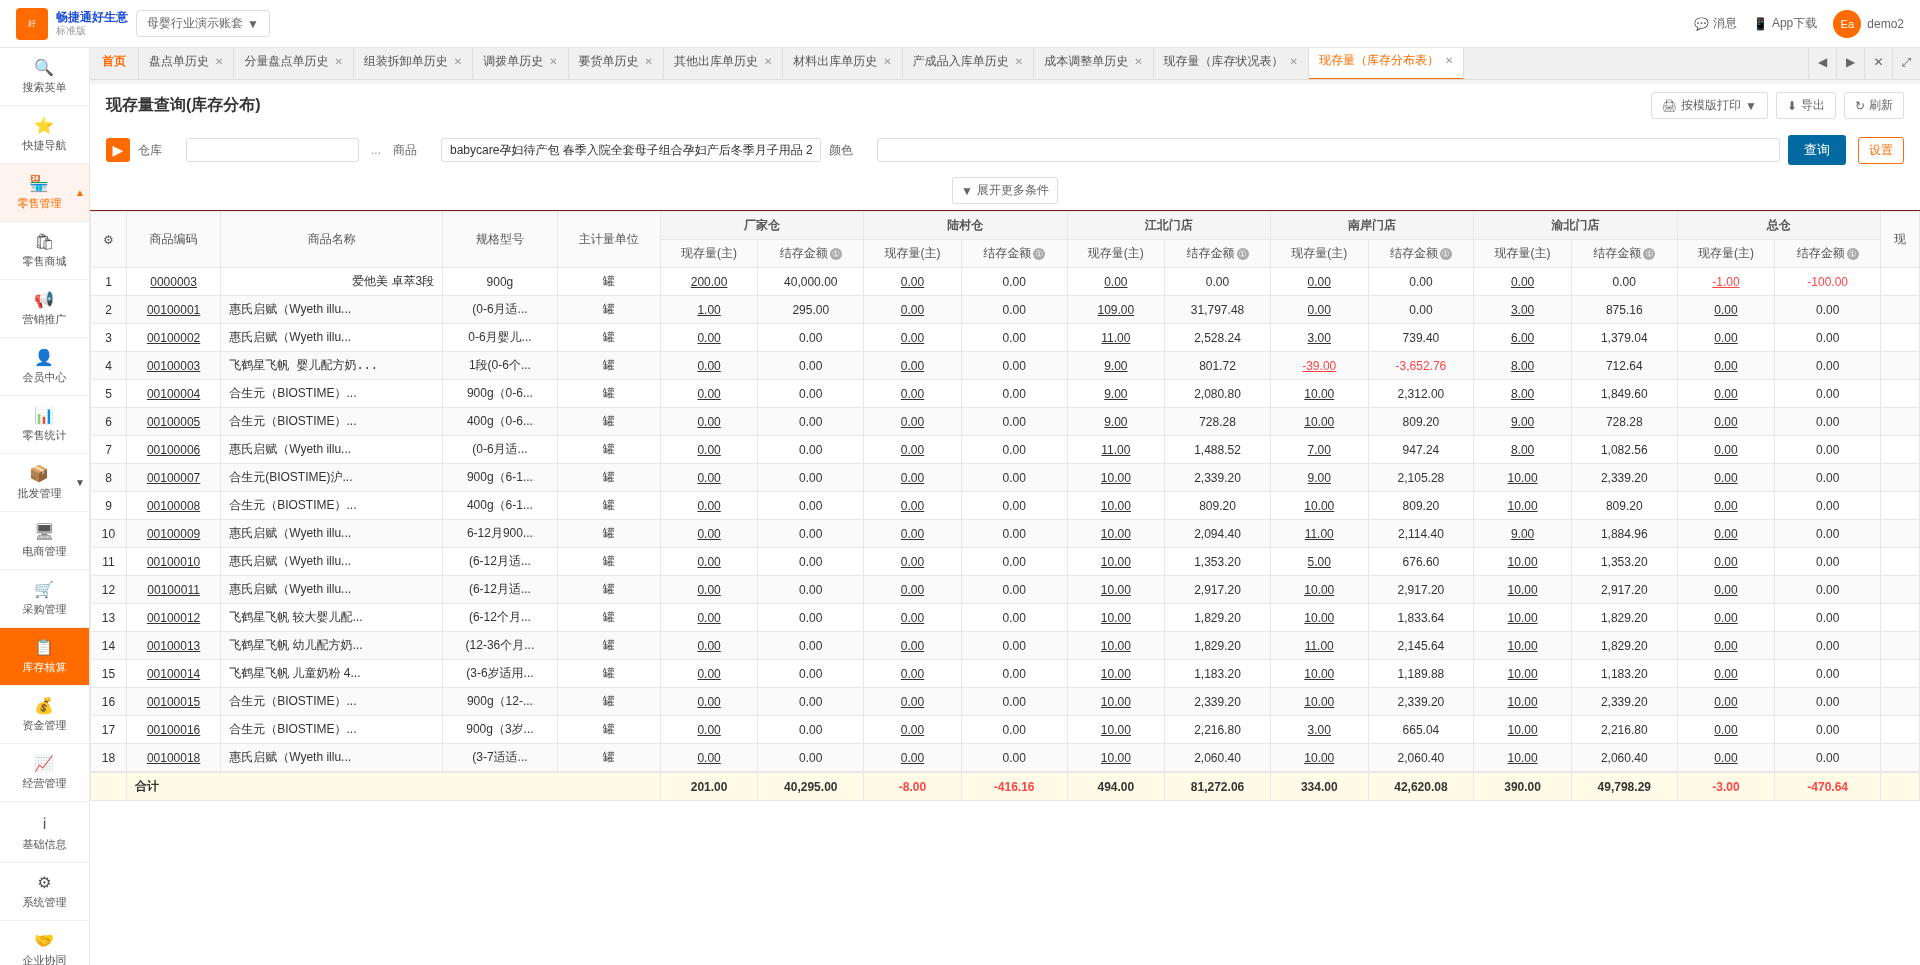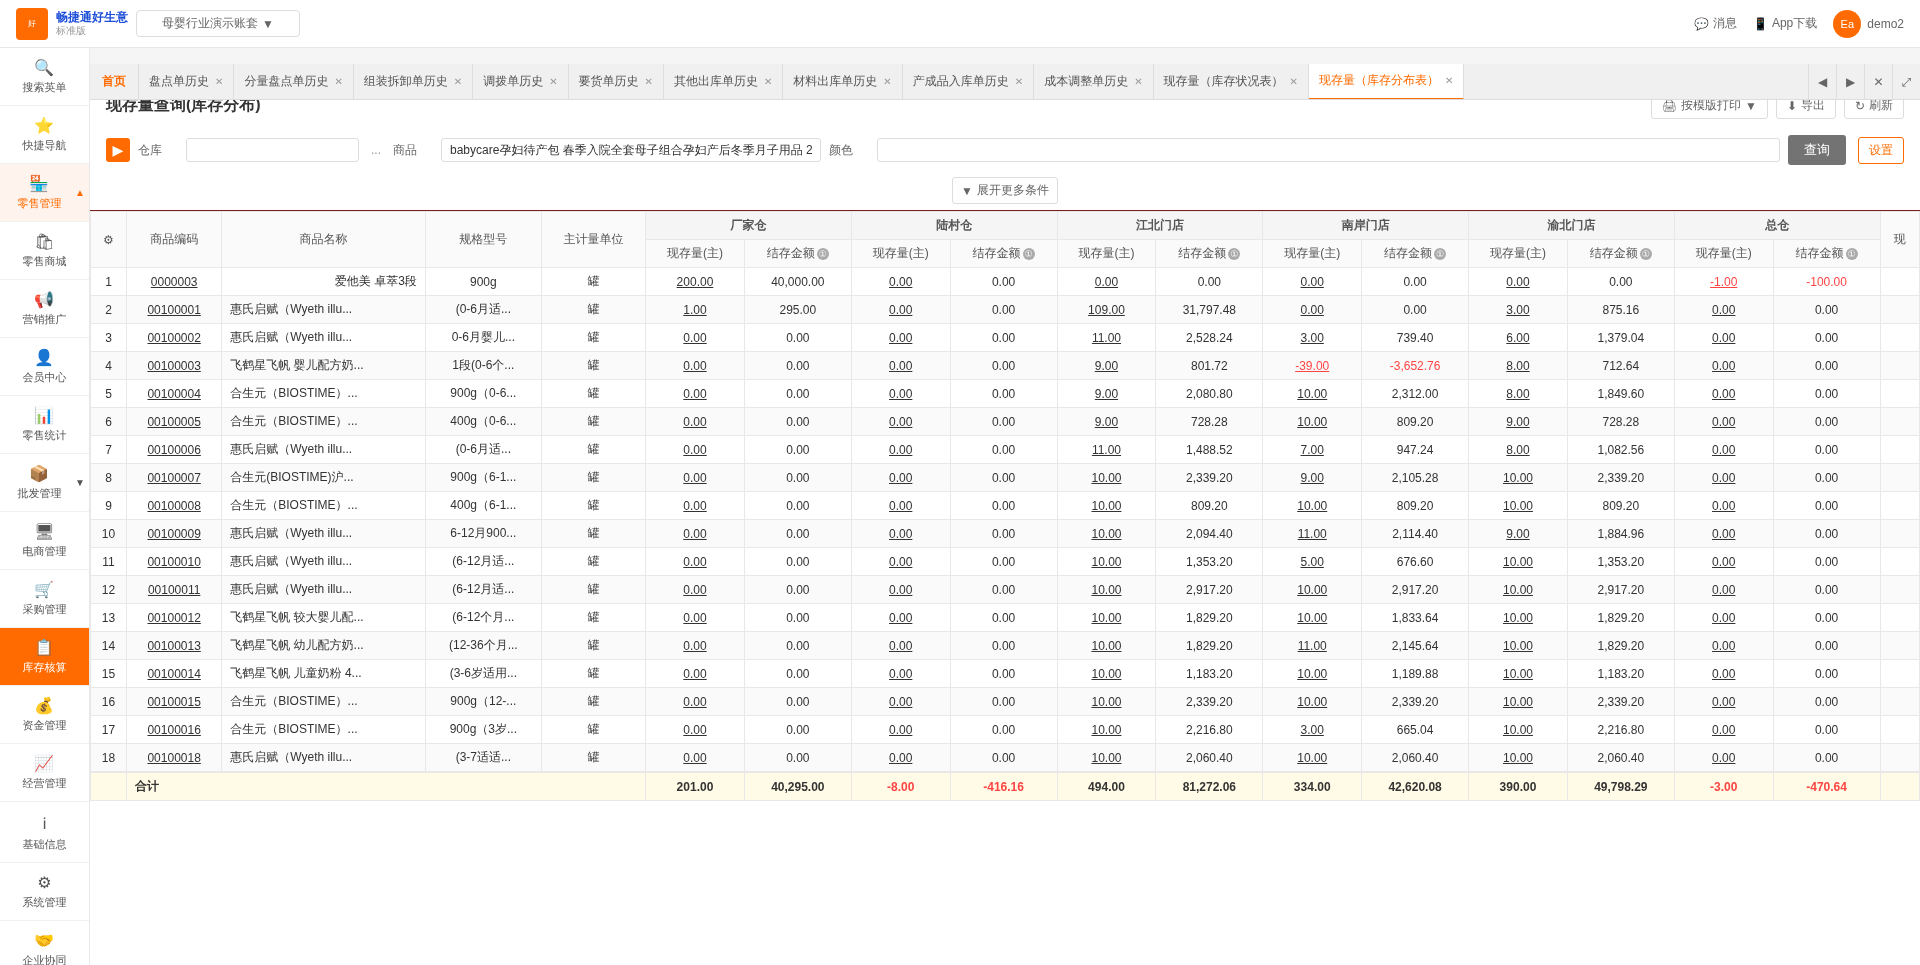--- a/index.html
+++ b/index.html
@@ -13,21 +13,21 @@
       align-items: center;
       justify-content: space-between;
       padding: 0 16px;
       border-bottom: 1px solid #e8e8e8;
       position: fixed;
       top: 0; left: 0; right: 0;
       z-index: 100;
     }
     .top-bar-left { display: flex; align-items: center; gap: 8px; }
     .logo-icon { width: 32px; height: 32px; background: #ff6b00; border-radius: 4px; display: flex; align-items: center; justify-content: center; color: #fff; font-size: 10px; }
-    .dropdown-selector { display: flex; align-items: center; gap: 4px; border: 1px solid #ddd; border-radius: 4px; padding: 4px 25px; cursor: pointer; font-size: 12px; color: #666; }
+    .dropdown-selector { display: flex; align-items: center; gap: 4px; border: 1px solid #ddd; border-radius: 4px; padding: 4px 10px; cursor: pointer; font-size: 12px; color: #666; }
     .top-bar-right { display: flex; align-items: center; gap: 16px; font-size: 12px; color: #666; }
     .top-bar-right .msg { display: flex; align-items: center; gap: 4px; cursor: pointer; }
     .avatar { width: 28px; height: 28px; border-radius: 50%; background: #ff6b00; display: flex; align-items: center; justify-content: center; color: #fff; font-size: 11px; }
 
     
     .sidebar {
       position: fixed;
       top: 48px; left: 0; bottom: 0;
       width: 90px;
       background: #fff;
@@ -44,21 +44,21 @@
       font-size: 11px;
       color: #555;
       border-bottom: 1px solid #f0f0f0;
     }
     .sidebar-item.active { background: #ff6b00; color: #fff; }
     .sidebar-item .icon { font-size: 16px; margin-bottom: 3px; }
 
     
     .nav-tabs {
       position: fixed;
-      top: 64px;
+      top: 44px;
       left: 90px; right: 0;
       height: 36px;
       background: #f0f0f0;
       display: flex;
       align-items: center;
       overflow: hidden;
       z-index: 89;
       border-bottom: 1px solid #ddd;
     }
     .nav-tab {
@@ -133,21 +133,21 @@
       color: #333;
       background: #fff;
       min-width: 120px;
     }
     .filter-input-wide {
       min-width: 420px;
       color: #333;
     }
     .filter-dots { color: #999; padding: 0 4px; }
     .btn-expand { display: flex; align-items: center; gap: 4px; color: #666; font-size: 12px; cursor: pointer; padding: 4px 8px; border: 1px solid #ddd; border-radius: 3px; background: #fff; }
-    .btn-query { background: #737373; color: #fff; border: none; border-radius: 3px; padding: 6px 16px; font-size: 13px; cursor: pointer; }
+    .btn-query { background: #0369a1; color: #fff; border: none; border-radius: 3px; padding: 6px 16px; font-size: 13px; cursor: pointer; }
     .btn-settings { background: #fff; color: #ff6b00; border: 1px solid #ff6b00; border-radius: 3px; padding: 4px 10px; font-size: 12px; cursor: pointer; margin-left: 4px; }
 
     
     .table-container {
       flex: 1;
       overflow: auto;
       background: #fff;
     }
     table {
       width: 100%;
@@ -500,21 +500,21 @@
             <td>739.40</td>
             <td class="underline">6.00</td>
             <td>1,379.04</td>
             <td class="underline">0.00</td>
             <td>0.00</td>
             <td></td>
           </tr>
           <tr>
             <td>4</td>
             <td class="underline">00100003</td>
-            <td style="text-align: left;">飞鹤星飞帆 婴儿配方奶...</td>
+            <td style="text-align: left; font-family: Liberation Mono, monospace;">飞鹤星飞帆 婴儿配方奶...</td>
             <td>1段(0-6个...</td>
             <td>罐</td>
             <td class="underline">0.00</td>
             <td>0.00</td>
             <td class="underline">0.00</td>
             <td>0.00</td>
             <td class="underline">9.00</td>
             <td>801.72</td>
             <td class="underline negative">-39.00</td>
             <td class="negative">-3,652.76</td>

